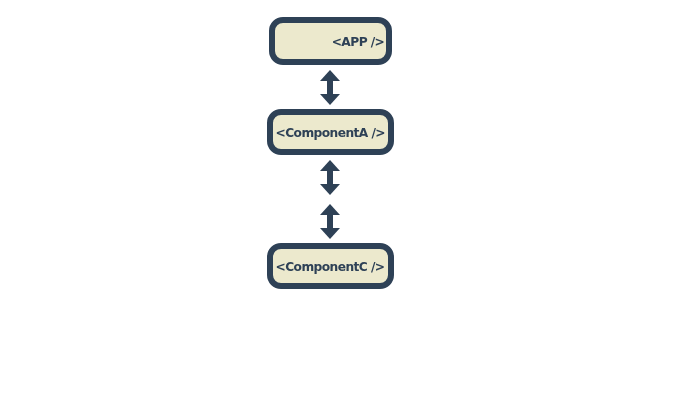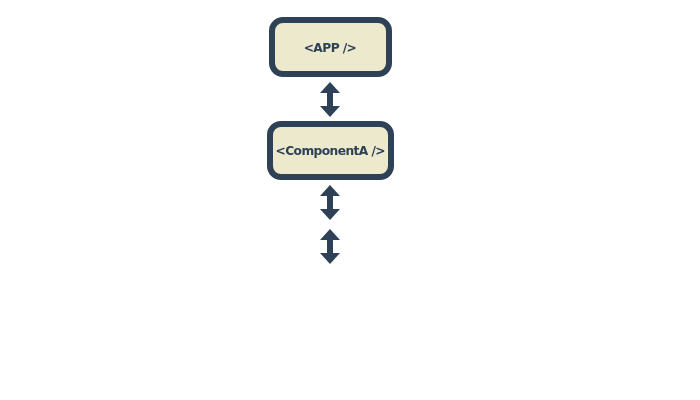--- a/index.html
+++ b/index.html
@@ -19,31 +19,32 @@
     left: 265px;
     top: 17px;
     width: 130px;
     display: flex;
     flex-direction: column;
     align-items: center;
   }
   .node-box {
     box-sizing: border-box;
     width: 127px;
-    height: 59px;
+    height: 46px;
     background: #ece9cd;
     border: 6px solid #2e4156;
     border-radius: 14px;
     display: flex;
     align-items: center;
     justify-content: center;
   }
   .node-box.first {
     width: 123px;
-    height: 60px;
+    height: 48px;
+    justify-content: flex-end;
   }
   .node-label {
     color: #2e4156;
     font-weight: bold;
     font-size: 13px;
     letter-spacing: -0.6px;
     white-space: nowrap;
     transform: scaleX(0.94);
   }
   .arrow-wrap {
@@ -87,14 +88,17 @@
 
 
   <div class="arrow-wrap">
     <svg width="22" height="35" viewBox="0 0 22 35">
       <rect x="8" y="8" width="6" height="19" fill="#2e4156"></rect>
       <polygon points="11,0 21,11 1,11" fill="#2e4156"></polygon>
       <polygon points="11,35 21,24 1,24" fill="#2e4156"></polygon>
     </svg>
   </div>
 
+  <div class="node-box">
+    <span class="node-label">&lt;ComponentC /&gt;</span>
+  </div>
 
 </div>
 
 </body></html>

